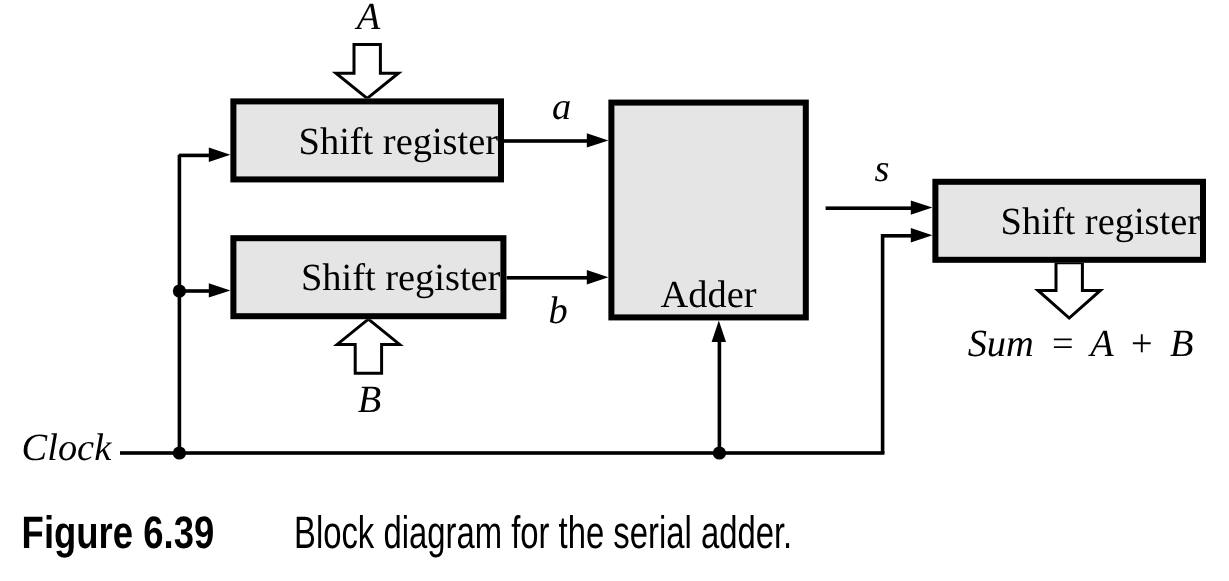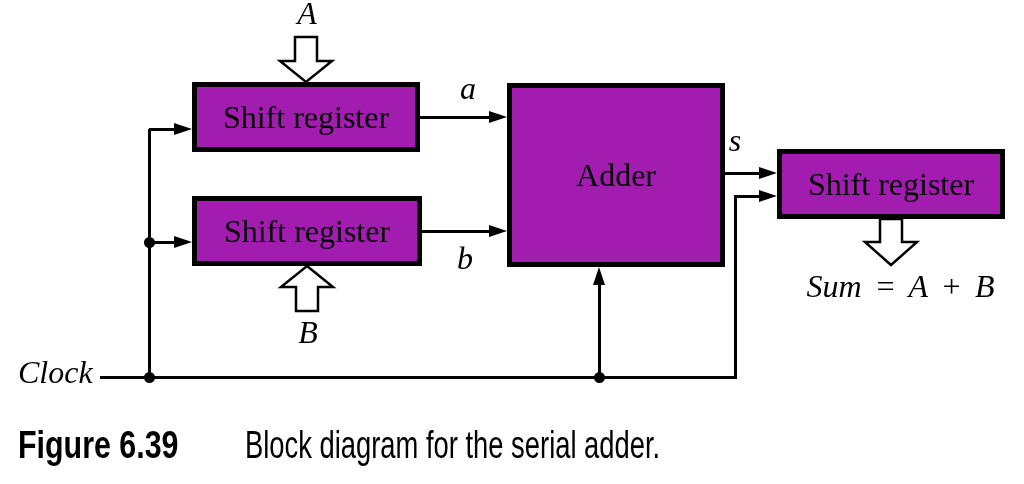--- a/index.html
+++ b/index.html
@@ -1,22 +1,22 @@
 <!DOCTYPE html>
 <html><head>
 <meta charset="utf-8">
 <style>
   html,body{margin:0;padding:0;background:#ffffff;}
   #canvas{
     position:relative;width:1024px;height:484px;background:#ffffff;
     font-family:"Liberation Serif",serif;color:#000;overflow:hidden;
   }
   .box{
-    position:absolute;border:5px solid #000;background:#a21caf;box-sizing:border-box;
-    display:flex;align-items:center;justify-content:center;
+    position:absolute;border:5px solid #000;background:#e5e5e5;box-sizing:border-box;
+    display:flex;align-items:center;justify-content:flex-end;
     font-size:32px;line-height:1;text-align:center;
   }
   .box.col{flex-direction:column;line-height:33px;}
   .ln{position:absolute;background:#000;}
   .hl{height:2.5px;}
   .vl{width:2.5px;}
   .tri-r{position:absolute;width:0;height:0;
     border-top:6px solid transparent;border-bottom:6px solid transparent;
     border-left:18px solid #000;}
   .tri-u{position:absolute;width:0;height:0;
@@ -75,21 +75,21 @@
   </svg>
 
   <div class="box" style="left:192px;top:82px;width:228px;height:70px;">
     <span>Shift register</span>
   </div>
 
   <div class="box" style="left:192px;top:196px;width:230px;height:70px;">
     <span>Shift register</span>
   </div>
 
-  <div class="box col" style="left:507px;top:83px;width:218px;height:184px;">
+  <div class="box col" style="left:507px;top:83px;width:167px;height:184px;">
     <div>Adder</div>
   </div>
 
   <div class="box" style="left:777px;top:149px;width:228px;height:70px;">
     <span>Shift register</span>
   </div>
 
   <div class="lbl" style="left:292px;top:-3px;width:30px;">A</div>
   <div class="lbl" style="left:293px;top:316px;width:30px;">B</div>
   <div class="lbl" style="left:455px;top:72px;width:26px;">a</div>

